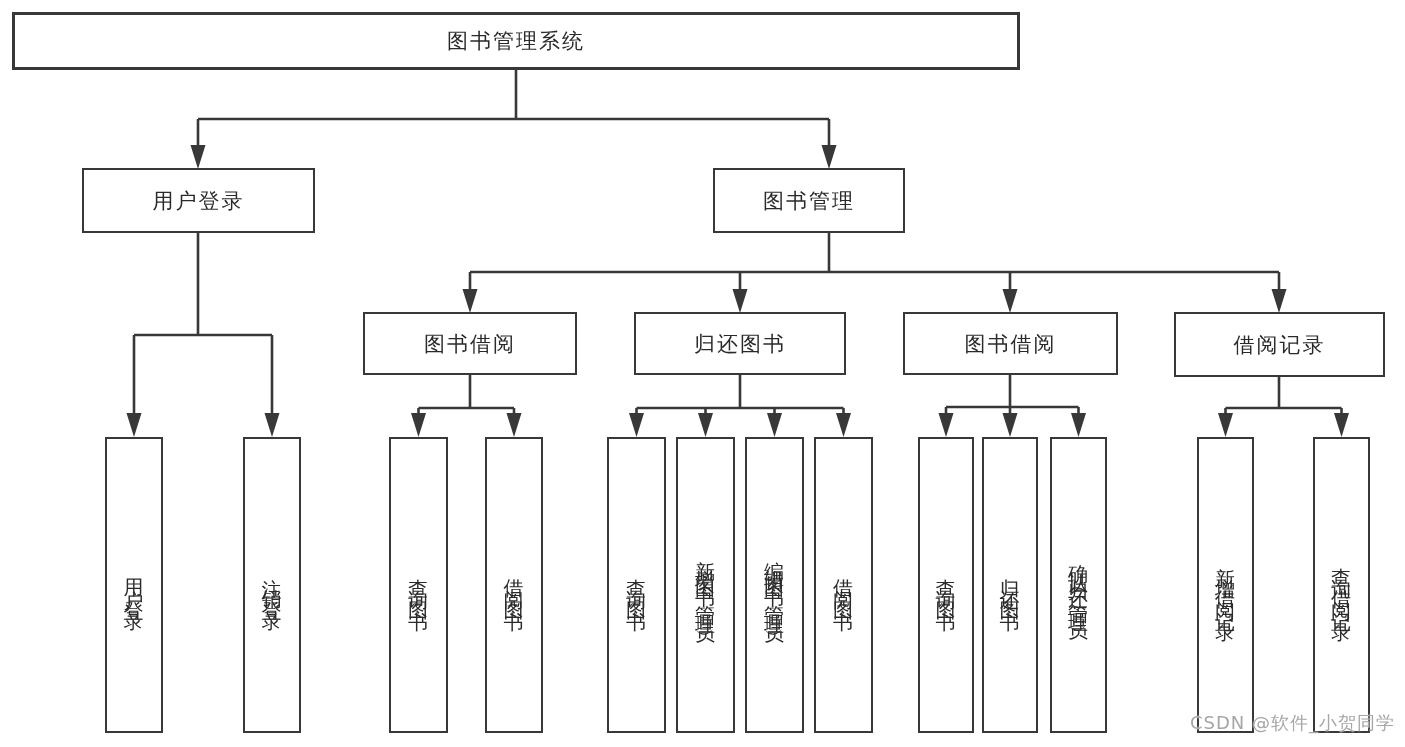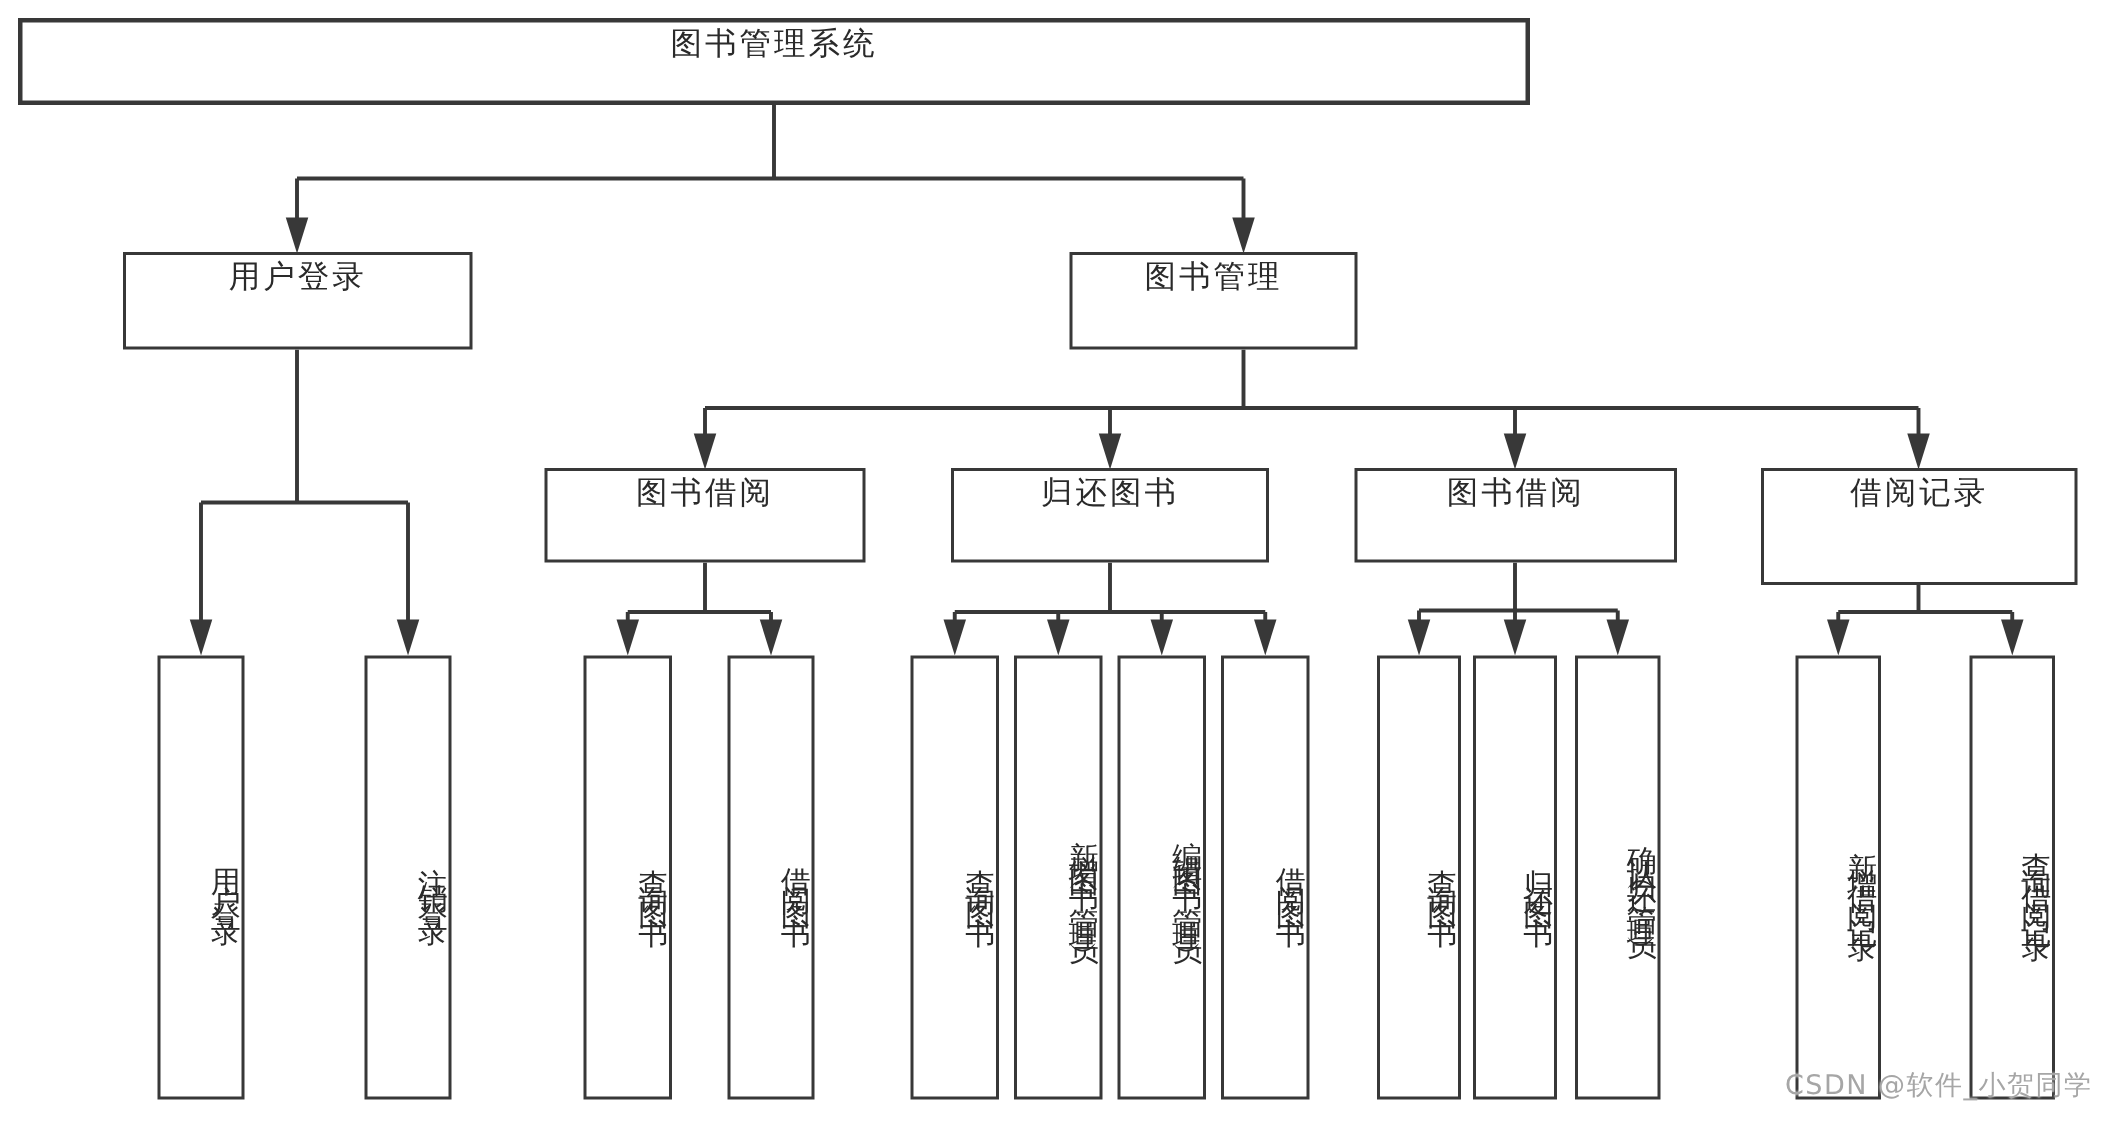--- a/index.html
+++ b/index.html
@@ -10,21 +10,21 @@
     --background:#ffffff;
   }
   *{margin:0;padding:0;box-sizing:border-box;}
   html,body{width:1405px;height:747px;background:var(--background);
     font-family:"DejaVu Sans","Liberation Sans",sans-serif;overflow:hidden;}
   .canvas{position:relative;width:1405px;height:747px;background:var(--background);}
   svg.connectors{position:absolute;left:0;top:0;width:1405px;height:747px;}
   svg.connectors path{stroke:var(--line);stroke-width:2.6;fill:none;}
   svg.connectors polygon{fill:var(--line);stroke:none;}
   .box{position:absolute;background:#fff;border:2.6px solid var(--box-border);
-    display:flex;align-items:flex-start;justify-content:center;color:var(--text);}
+    display:flex;align-items:center;justify-content:center;color:var(--text);}
   .box.root{border-width:3px;}
   .h-label{font-size:21px;letter-spacing:2px;white-space:nowrap;}
   .leaf{writing-mode:vertical-rl;text-orientation:mixed;}
   .v-label{font-size:20px;letter-spacing:11px;line-height:1;white-space:nowrap;}
   .watermark{position:absolute;right:10px;bottom:12px;font-size:18px;
     color:var(--watermark);letter-spacing:1px;text-shadow:0 0 2px #fff;white-space:nowrap;}
 </style>
 </head>
 <body>
 
@@ -86,21 +86,21 @@
 
   <div class="box" style="left:363px;top:312px;width:214px;height:63px;">
     <span class="h-label">图书借阅</span>
   </div>
   <div class="box" style="left:634px;top:312px;width:212px;height:63px;">
     <span class="h-label">归还图书</span>
   </div>
   <div class="box" style="left:903px;top:312px;width:215px;height:63px;">
     <span class="h-label">图书借阅</span>
   </div>
-  <div class="box" style="left:1174px;top:312px;width:211px;height:78px;">
+  <div class="box" style="left:1174px;top:312px;width:211px;height:65px;">
     <span class="h-label">借阅记录</span>
   </div>
 
   <div class="box leaf" style="left:105px;top:437px;width:58px;height:296px;">
     <span class="v-label">用户登录</span>
   </div>
   <div class="box leaf" style="left:243px;top:437px;width:58px;height:296px;">
     <span class="v-label">注销登录</span>
   </div>
 

